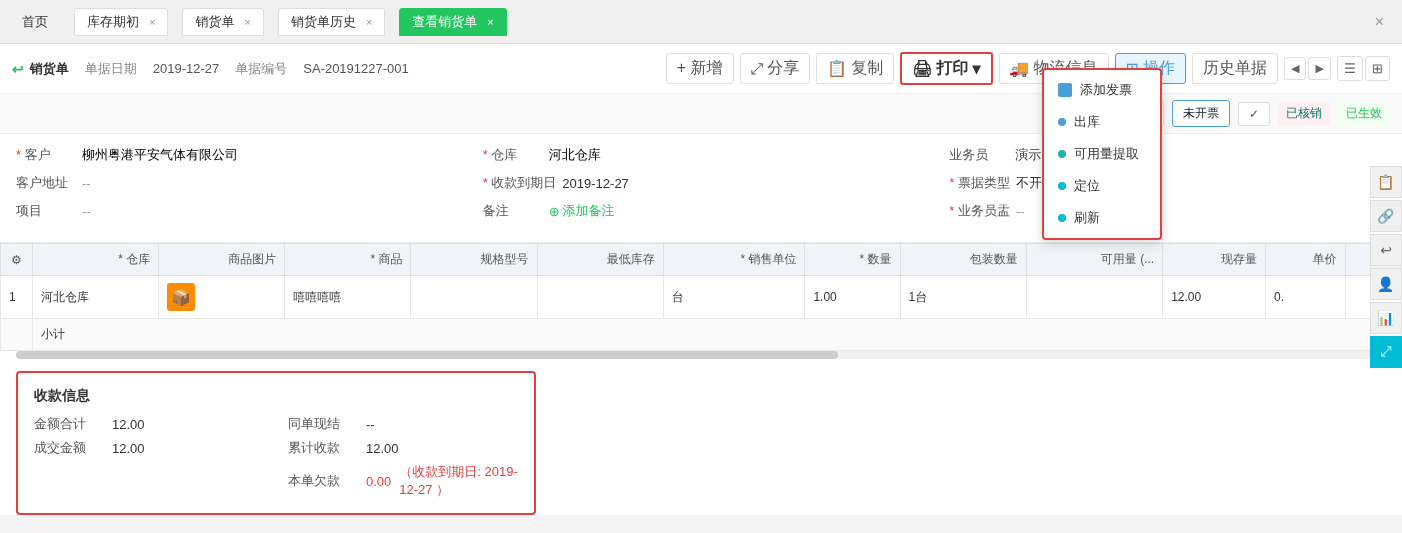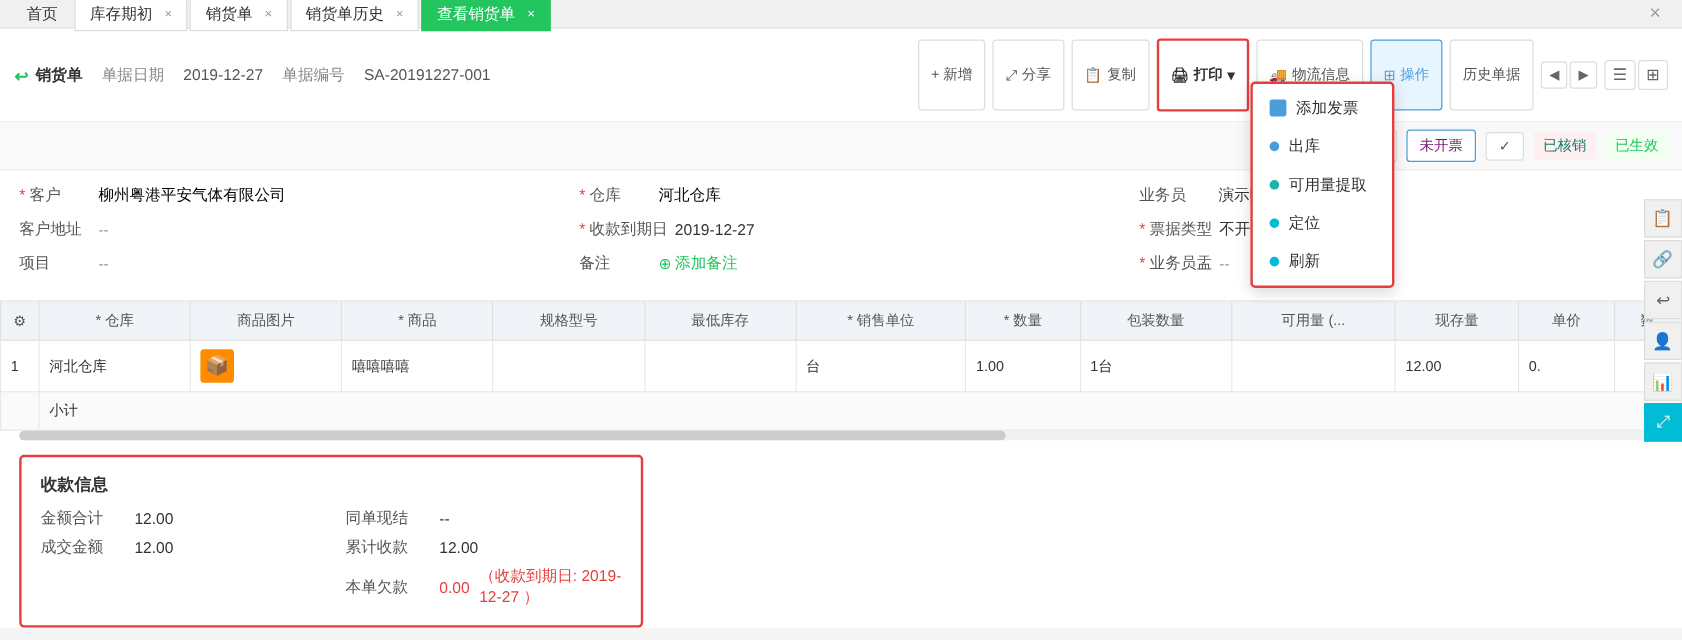--- a/index.html
+++ b/index.html
@@ -1,21 +1,21 @@
 <!DOCTYPE html>
 <html><head>
   <meta charset="utf-8">
   <style>
     * { box-sizing: border-box; margin: 0; padding: 0; }
     body { font-family: 'Microsoft YaHei', Arial, sans-serif; font-size: 13px; background: #f5f5f5; color: #333; }
 
     
     .tab-bar {
       display: flex; align-items: center; background: #f0f0f0; border-bottom: 1px solid #ddd;
-      padding: 0 10px; height: 24px; gap: 2px;
+      padding: 0 10px; height: 44px; gap: 14px;
     }
     .tab-item {
       display: flex; align-items: center; padding: 0 12px; height: 28px; background: #fff;
       border: 1px solid #ddd; border-radius: 3px 3px 0 0; cursor: pointer; font-size: 13px;
       gap: 6px; white-space: nowrap;
     }
     .tab-item.active { background: #22c55e; color: #fff; border-color: #22c55e; }
     .tab-item.home { background: transparent; border: none; }
     .tab-close { font-size: 11px; color: #999; cursor: pointer; margin-left: 4px; }
     .tab-item.active .tab-close { color: #fff; }
@@ -28,23 +28,23 @@
     .doc-header {
       display: flex; align-items: center; padding: 8px 12px;
       border-bottom: 1px solid #eee; background: #fff; gap: 16px;
     }
     .doc-title { display: flex; align-items: center; gap: 6px; font-weight: bold; color: #333; }
     .doc-title-icon { color: #22c55e; font-size: 14px; }
     .doc-meta { display: flex; align-items: center; gap: 16px; font-size: 13px; color: #555; }
     .doc-meta-label { color: #888; }
     .doc-actions { margin-left: auto; display: flex; align-items: center; gap: 6px; }
     .btn-action {
-      display: flex; align-items: center; gap: 4px; padding: 20px 10px;
+      display: flex; align-items: center; gap: 4px; padding: 4px 10px;
       border: 1px solid #ddd; border-radius: 3px; background: #fff;
-      cursor: pointer; font-size: 12px; color: #555; white-space: nowrap;
+      cursor: pointer; font-size: 16px; color: #555; white-space: nowrap;
     }
     .btn-action.highlight { border: 2px solid #e53e3e; font-weight: bold; color: #333; }
     .btn-action.active-tab { background: #e8f5ff; border-color: #4a9eda; color: #4a9eda; }
     .btn-status-red { background: #fef0f0; border-color: #f56c6c; color: #0f766e; border-radius: 3px; padding: 3px 8px; font-size: 12px; }
     .btn-status-green { background: #f0fff0; border-color: #22c55e; color: #22c55e; border-radius: 3px; padding: 3px 8px; font-size: 12px; }
     .nav-arrows { display: flex; gap: 2px; }
     .nav-arrow { padding: 4px 6px; border: 1px solid #ddd; border-radius: 3px; cursor: pointer; background: #fff; color: #666; font-size: 11px; }
     .view-icons { display: flex; gap: 2px; }
     .view-icon { padding: 4px 6px; border: 1px solid #ddd; border-radius: 3px; cursor: pointer; background: #fff; color: #666; }
 
@@ -52,38 +52,38 @@
     .sub-toolbar {
       display: flex; align-items: center; padding: 6px 12px;
       border-bottom: 1px solid #eee; background: #f9f9f9; gap: 8px;
       justify-content: flex-end;
     }
     .btn-sub {
       display: flex; align-items: center; gap: 4px; padding: 4px 10px;
       border: 1px solid #ddd; border-radius: 3px; background: #fff;
       cursor: pointer; font-size: 12px; color: #555;
     }
-    .btn-sub.blue-outline { border-color: #4a9eda; color: #701a75; }
+    .btn-sub.blue-outline { border-color: #4a9eda; color: #0f172a; }
 
     
     .form-section { padding: 12px 16px; border-bottom: 1px solid #eee; }
     .form-row { display: flex; align-items: center; margin-bottom: 10px; gap: 30px; }
     .form-field { display: flex; align-items: center; gap: 6px; flex: 1; }
     .form-label { color: #555; white-space: nowrap; min-width: 60px; }
     .form-label.required::before { content: '* '; color: #e53e3e; }
     .form-value { color: #333; }
     .form-value.link { color: #000000; cursor: pointer; }
     .form-value.muted { color: #999; }
     .form-add { color: #22c55e; cursor: pointer; display: flex; align-items: center; gap: 3px; }
 
     
     .table-wrap { overflow-x: auto; }
     table { width: 100%; border-collapse: collapse; font-size: 12px; }
     thead tr { background: #f0f4f8; }
-    th { padding: 7px 8px; text-align: center; border: 1px solid #e0e0e0; font-weight: normal; color: #555; white-space: nowrap; }
+    th { padding: 7px 8px; text-align: right; border: 1px solid #e0e0e0; font-weight: normal; color: #555; white-space: nowrap; }
     td { padding: 7px 8px; border: 1px solid #e8e8e8; white-space: nowrap; }
     .gear-col { width: 32px; text-align: center; }
     tr.subtotal { background: #fafafa; }
 
     
     .receipt-section {
       border: 2px solid #e53e3e; margin: 12px 16px; padding: 14px 16px; border-radius: 4px;
       max-width: 520px;
     }
     .receipt-title { font-weight: bold; font-size: 14px; margin-bottom: 10px; }

